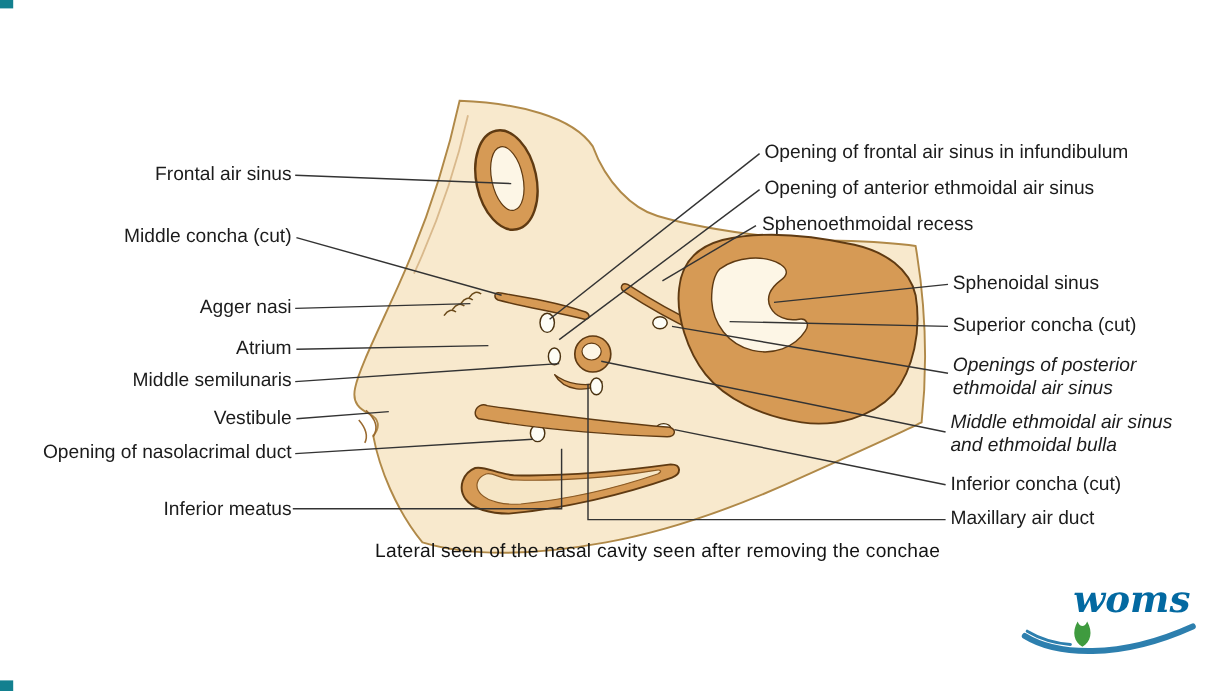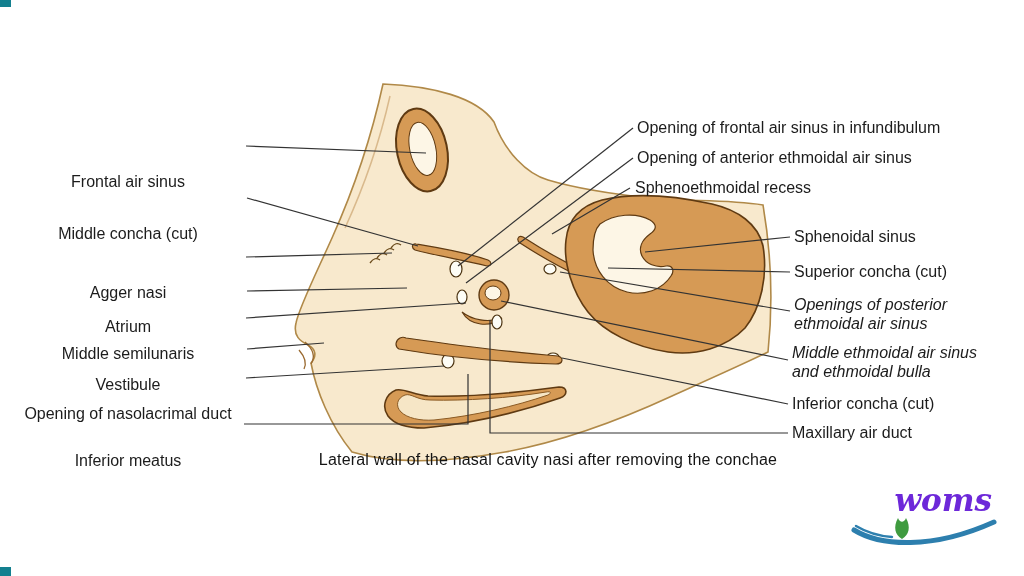--- a/index.html
+++ b/index.html
@@ -6,34 +6,34 @@
   body{
     width:1024px;height:576px;position:relative;overflow:hidden;
     background:#ffffff;font-family:"Liberation Sans", sans-serif;
   }
   #stage{position:absolute;left:0;top:0;width:1024px;height:576px;}
   svg.draw{position:absolute;left:0;top:0;}
   .lbl{
     position:absolute;font-size:16px;color:#1c1c1c;white-space:nowrap;
     line-height:18px;
   }
-  .lbl-left{text-align:center;width:230px;left:13px;margin-top:36px;}
+  .lbl-left{text-align:right;width:230px;left:13px;}
   .lbl-right{text-align:left;}
   .lbl.wrap{white-space:normal;line-height:19px;font-style:italic;}
   .caption{
     position:absolute;left:72px;width:952px;top:451px;text-align:center;
     font-size:16px;color:#141414;letter-spacing:0.2px;
   }
   .corner-mark{position:absolute;background:#13808f;}
   #cm-tl{left:0;top:0;width:11px;height:7px;}
   #cm-bl{left:0;top:567px;width:11px;height:9px;}
   .logo{position:absolute;left:846px;top:482px;width:160px;height:80px;}
   .logo-text{
     position:absolute;right:14px;top:0;font-family:"DejaVu Serif", serif;
-    font-style:italic;font-weight:bold;font-size:31px;color:#6d28d9;
+    font-style:italic;font-weight:bold;font-size:31px;color:#0369a1;
   }
 </style>
 </head>
 <body>
 
 <div id="stage">
 
   <svg class="draw" width="1024" height="576" viewBox="0 0 1024 576">
 
     <g>
@@ -164,21 +164,21 @@
   <div class="lbl lbl-right" style="left:637px;top:119px">Opening of frontal air sinus in infundibulum</div>
   <div class="lbl lbl-right" style="left:637px;top:149px">Opening of anterior ethmoidal air sinus</div>
   <div class="lbl lbl-right" style="left:635px;top:179px">Sphenoethmoidal recess</div>
   <div class="lbl lbl-right" style="left:794px;top:228px">Sphenoidal sinus</div>
   <div class="lbl lbl-right" style="left:794px;top:263px">Superior concha (cut)</div>
   <div class="lbl lbl-right wrap" style="left:794px;top:295px;width:168px">Openings of posterior ethmoidal air sinus</div>
   <div class="lbl lbl-right wrap" style="left:792px;top:343px;width:205px">Middle ethmoidal air sinus and ethmoidal bulla</div>
   <div class="lbl lbl-right" style="left:792px;top:395px">Inferior concha (cut)</div>
   <div class="lbl lbl-right" style="left:792px;top:424px">Maxillary air duct</div>
 
-  <div class="caption">Lateral wall of the nasal cavity nasi after removing the conchae</div>
+  <div class="caption">Lateral seen of the nasal cavity seen after removing the conchae</div>
 
   <div class="logo">
     <div class="logo-text">woms</div>
     <svg width="160" height="80" viewBox="0 0 160 80">
       <path d="M 8 48 C 34 64, 86 68, 148 40" fill="none" stroke="#2d7fae" stroke-width="5" stroke-linecap="round"></path>
       <path d="M 10 44 C 20 50, 32 54, 46 55" fill="none" stroke="#2d7fae" stroke-width="2.5" stroke-linecap="round"></path>
       <path d="M 52 36 c -5 9 -3 17 4 21 c 7 -4 9 -12 4 -21 c -2 5 -6 5 -8 0 z" fill="#3f9b3f"></path>
     </svg>
   </div>
 

